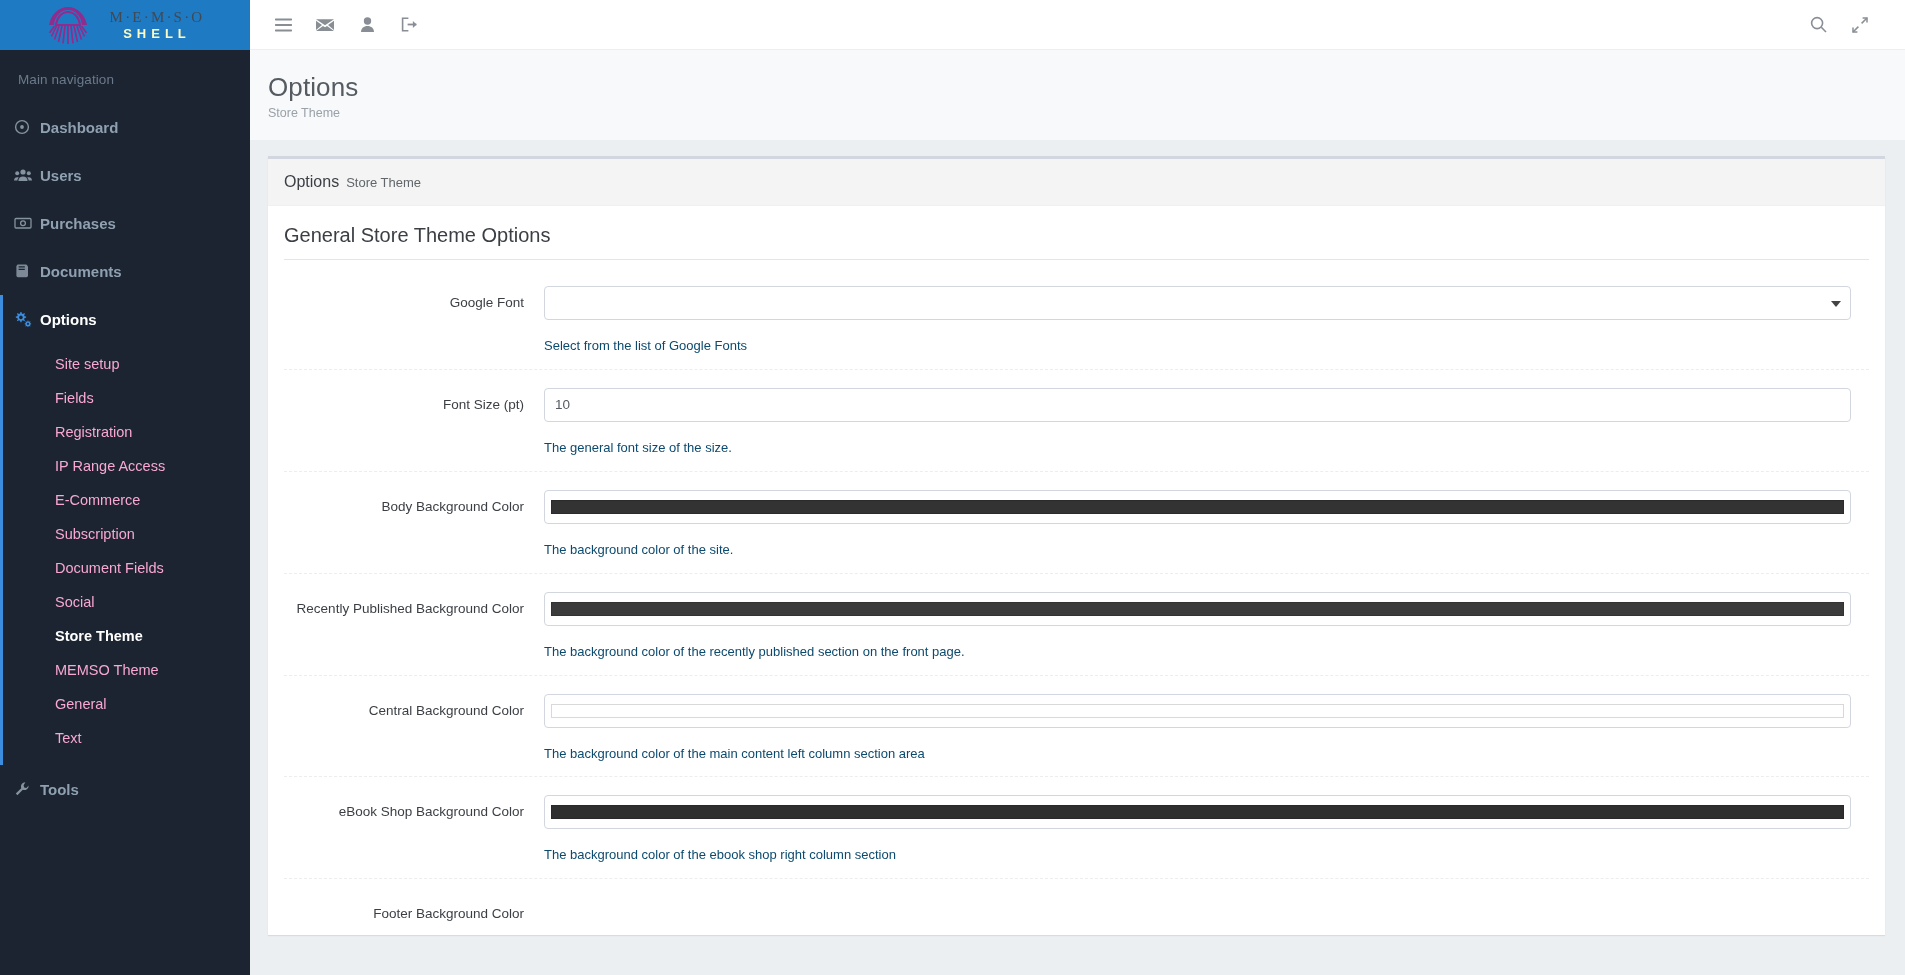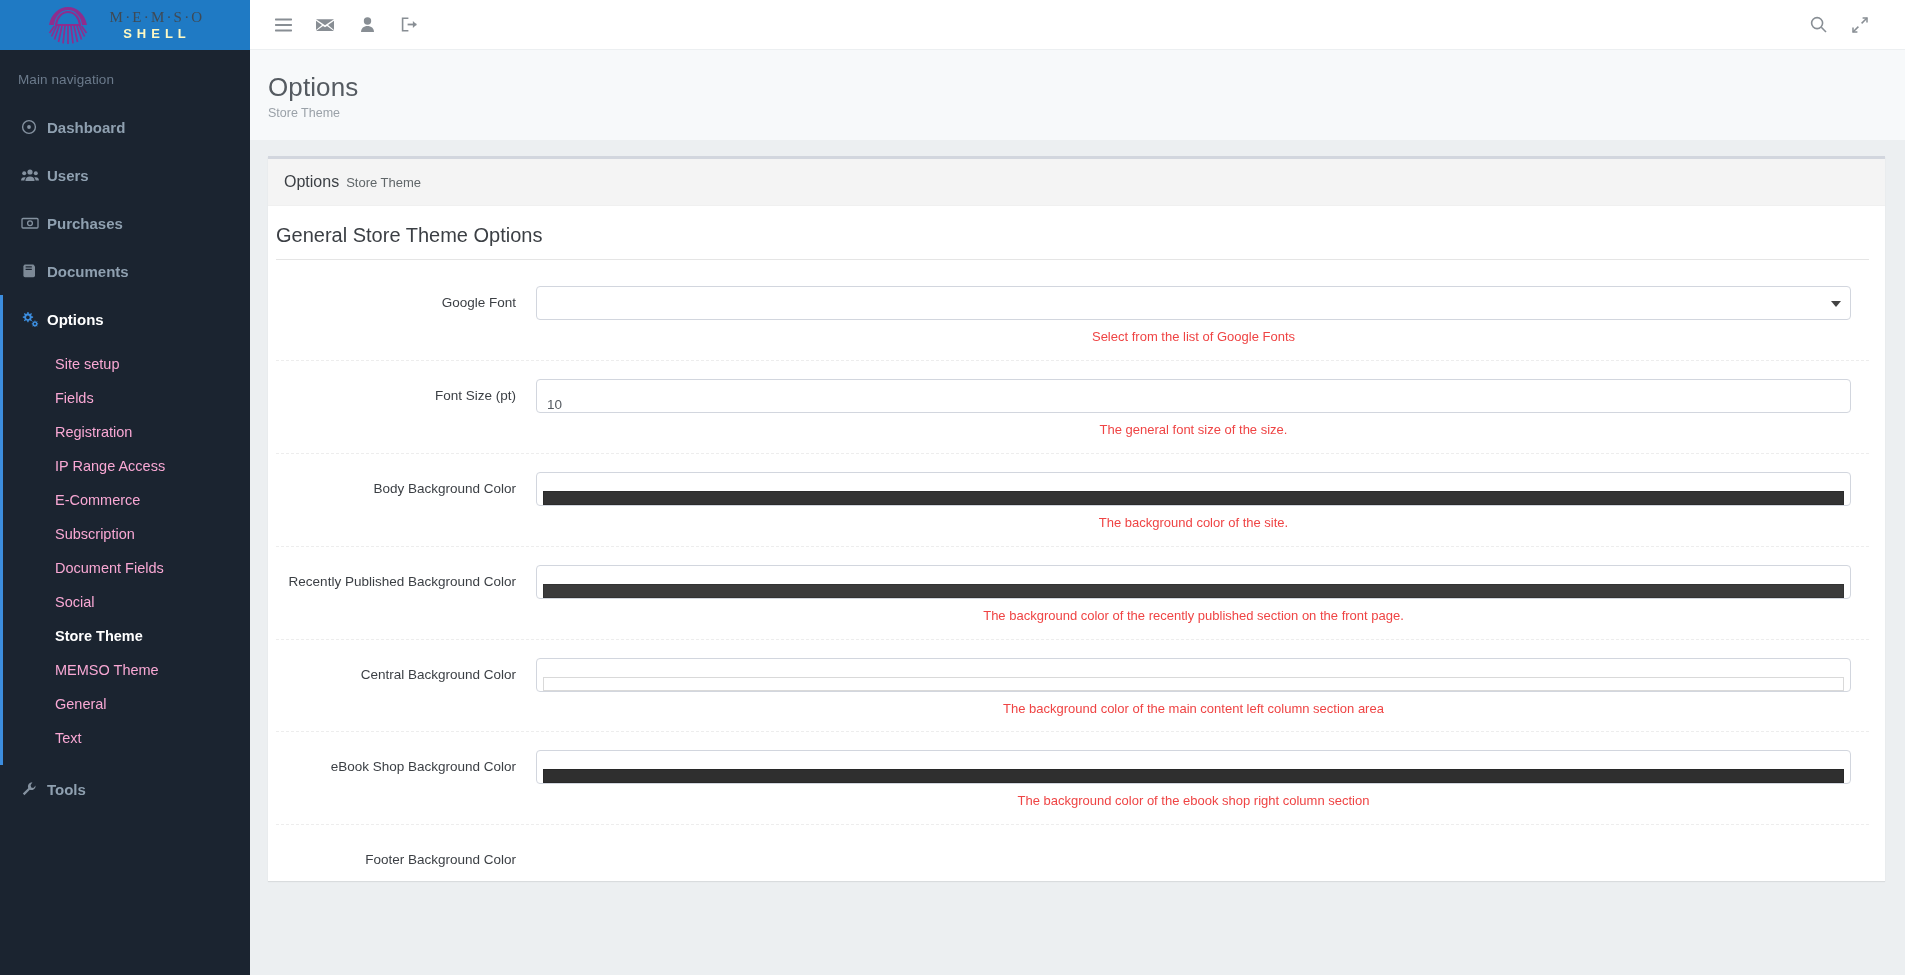--- a/index.html
+++ b/index.html
@@ -51,21 +51,21 @@
   #nav-title {
     color: #6b7a8b;
     font-size: 13.5px;
     padding: 22px 0 16px 18px;
     letter-spacing: .1px;
   }
   .nav-item {
     display: flex;
     align-items: center;
     height: 48px;
-    padding-left: 18px;
+    padding-left: 11px;
     color: #8fa0b0;
     font-size: 15px;
     font-weight: bold;
     cursor: pointer;
     border-left: 3px solid transparent;
     text-decoration: none;
   }
   .nav-item .ni-icon {
     width: 26px; min-width: 26px;
     display: flex; align-items: center; justify-content: flex-start;
@@ -149,21 +149,21 @@
     background: #f4f4f4;
     border-bottom: 1px solid #f0f0f0;
     padding: 14px 16px;
     display: flex;
     align-items: baseline;
     gap: 7px;
   }
   #card-title { font-size: 16px; color: #3b3f44; }
   #card-subtitle { font-size: 13px; color: #606669; }
 
-  #card-body { padding: 18px 16px 0 8px; }
+  #card-body { padding: 18px 16px 0 16px; }
   #legend {
     font-size: 20px;
     color: #3b3f44;
     font-weight: normal;
     padding-bottom: 12px;
     border-bottom: 1px solid #e5e5e5;
     margin-bottom: 8px;
   }
 
   .form-row {
@@ -188,44 +188,43 @@
     width: 100%;
     height: 34px;
     border: 1px solid #d2d6de;
     border-radius: 4px;
     background: #ffffff;
     font-family: "Liberation Sans", sans-serif;
     font-size: 13.5px;
     color: #555b61;
     padding: 0 10px;
     display: flex;
-    align-items: flex-end;
+    align-items: center;
   }
   .inp.select { position: relative; padding-right: 26px; }
   .sel-arrow {
     position: absolute;
     right: 9px; top: 50%;
     margin-top: -2px;
     width: 0; height: 0;
     border-left: 5px solid transparent;
     border-right: 5px solid transparent;
     border-top: 6px solid #444;
   }
   .inp.colorpick { padding: 0 6px; }
   .swatch {
     width: 100%;
     height: 14px;
     border: 1px solid rgba(0,0,0,.15);
   }
   .help {
     font-size: 13px;
-    color: #ef4444;
-    margin-top: 9px;
+    color: #0c4a6e;
+    margin-top: 18px;
     line-height: 1.3;
-    text-align: center;
   }
 
   svg { display: block; }
 </style>
 </head>
 <body>
 
 <aside id="sidebar">
 
   <div id="logo-area">

